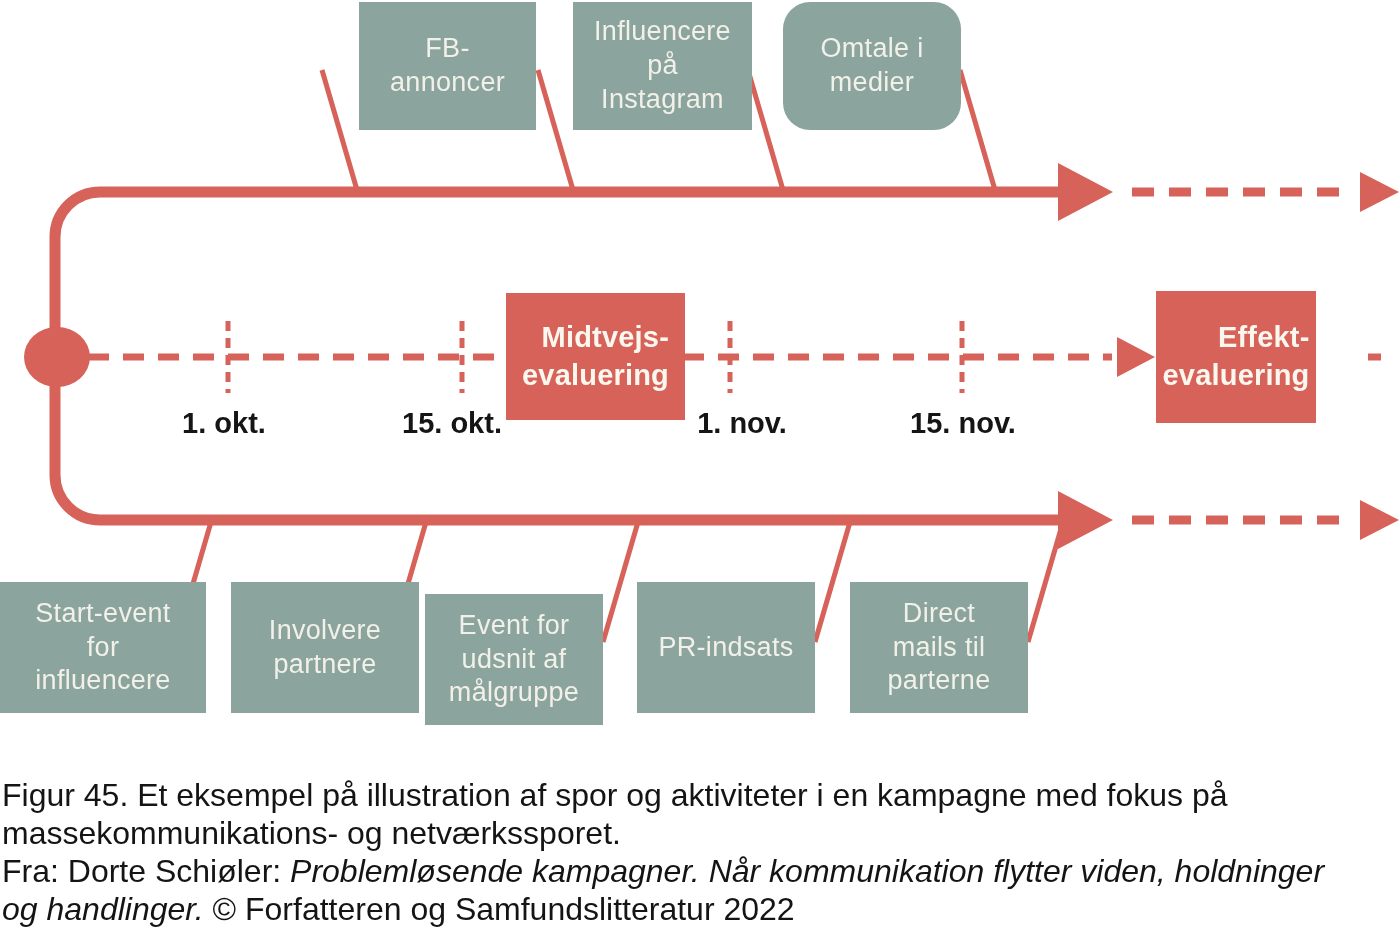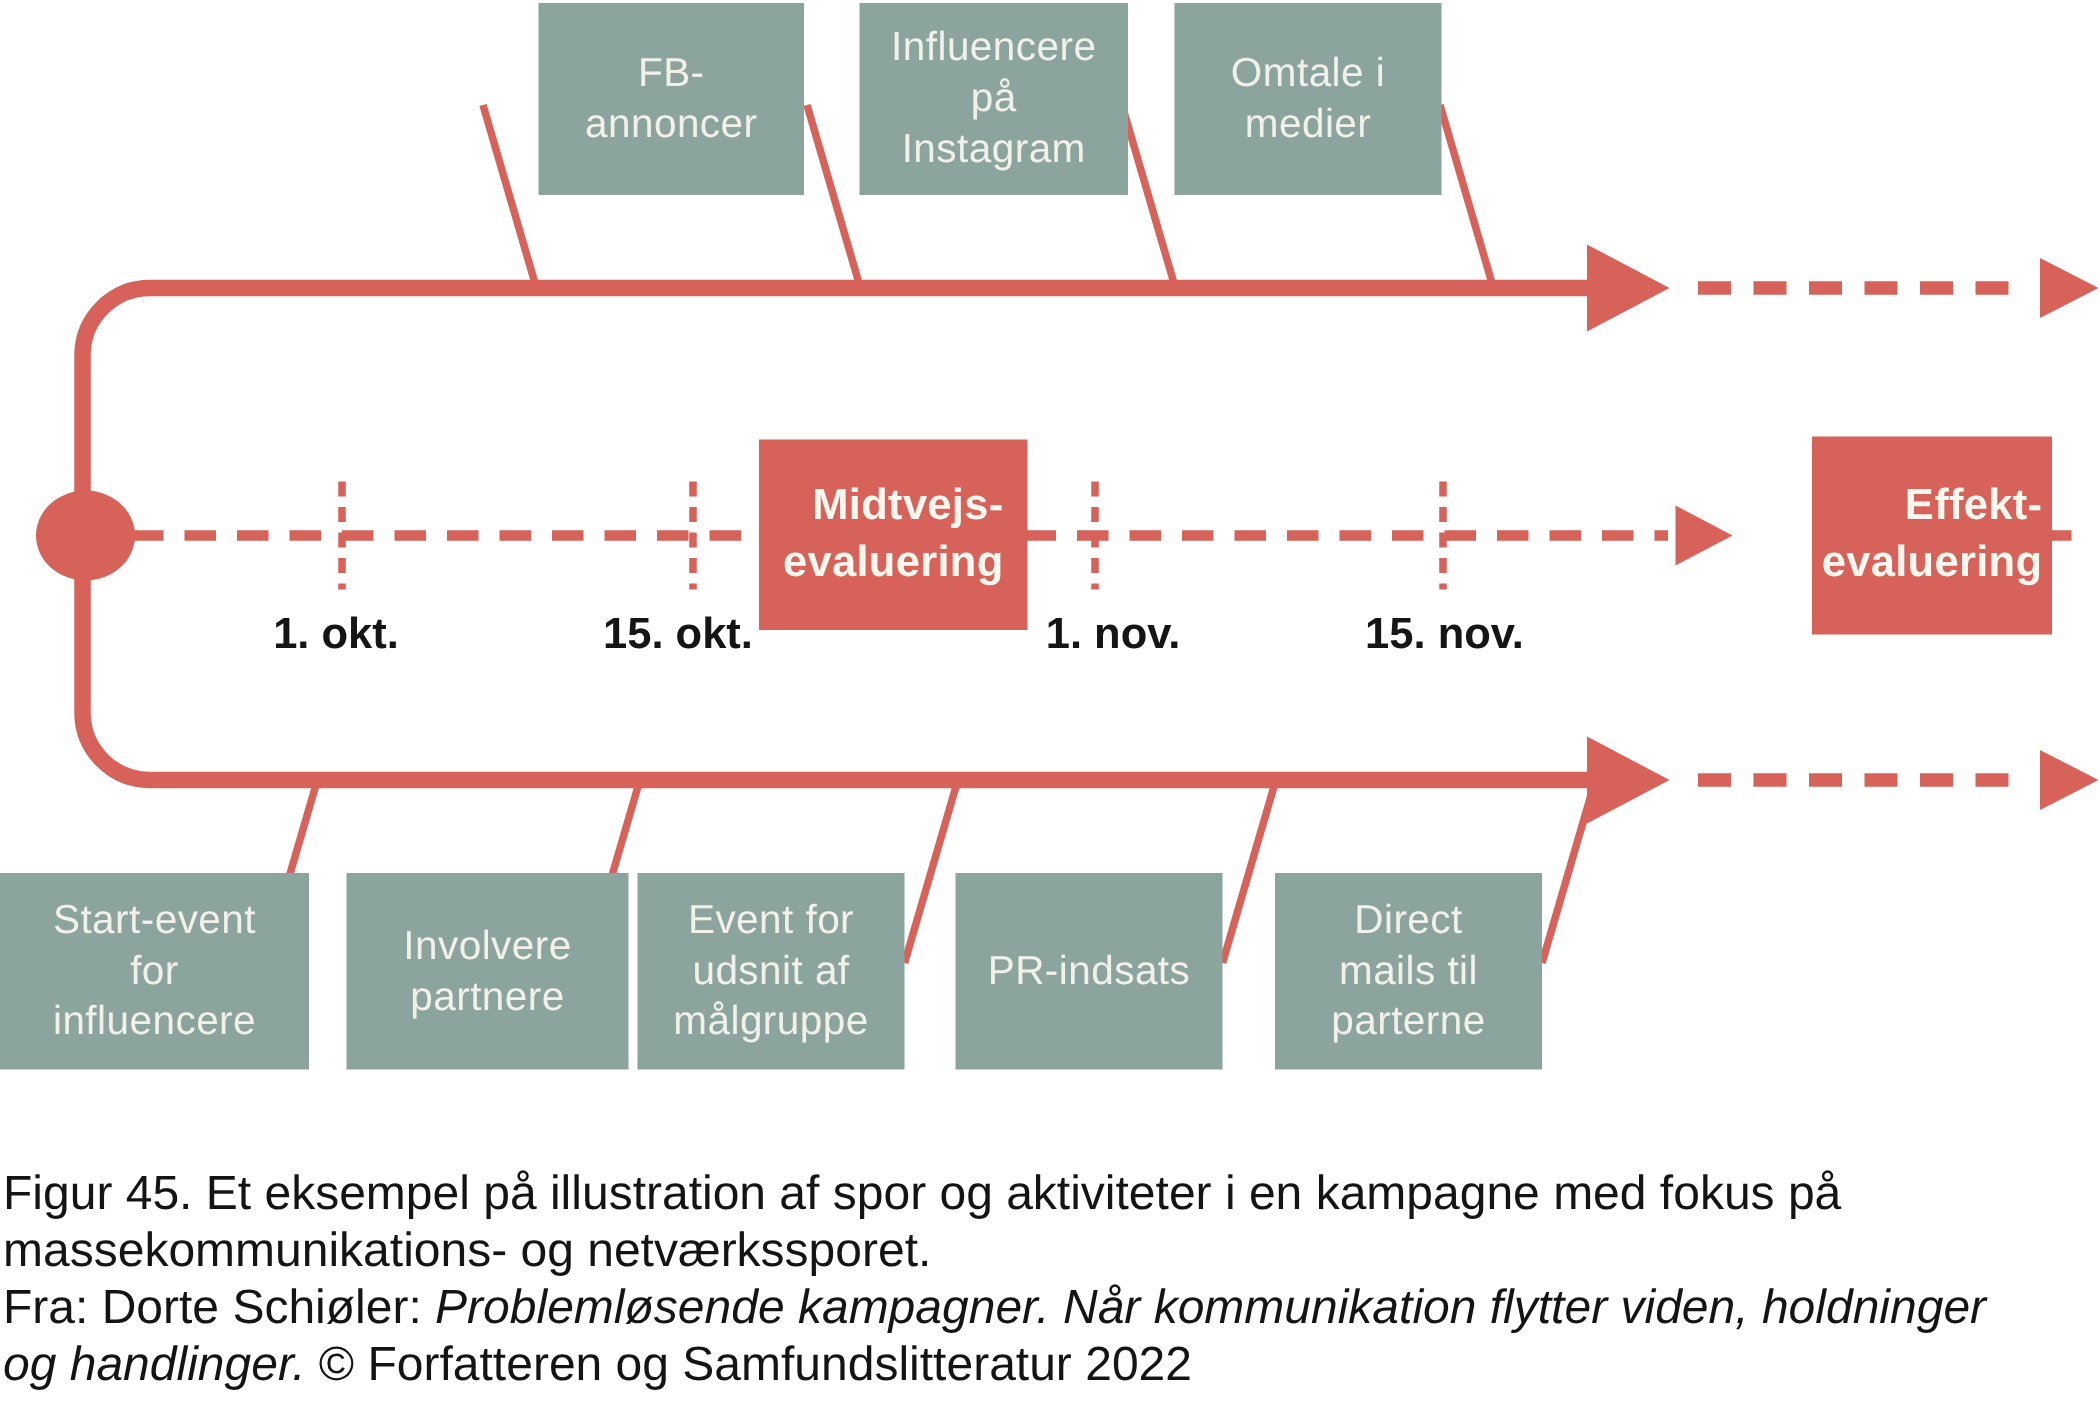--- a/index.html
+++ b/index.html
@@ -18,31 +18,31 @@
   }
   .red{
     background:var(--red);color:var(--redboxtext);
     font-size:29px;line-height:1.3;font-weight:700;letter-spacing:.2px;text-align:right;
   }
   
   .tb{top:2px;height:128px;}
   .tb1{left:145px;width:177px;}
   .tb2{left:359px;width:177px;}
   .tb3{left:573px;width:179px;}
-  .tb4{left:783px;width:178px;}
+  .tb4{left:783px;width:178px;border-radius:27px;}
   
   .bb{top:582px;height:131px;}
   .bb1{left:0px;width:206px;}
   .bb2{left:213px;width:188px;margin-left:18px;}
-  .bb3{left:425px;width:178px;}
+  .bb3{left:425px;width:178px;margin-top:12px;}
   .bb4{left:637px;width:178px;}
   .bb5{left:850px;width:178px;}
   
   .mid{left:506px;top:293px;width:179px;height:127px;}
-  .eff{left:1208px;top:291px;width:160px;height:132px;}
+  .eff{left:1156px;top:291px;width:160px;height:132px;}
   
   .date{
     position:absolute;top:407px;transform:translateX(-50%);
     font-size:29px;font-weight:600;color:#151515;white-space:nowrap;
   }
   .d1{left:224px;} .d2{left:452px;} .d3{left:742px;} .d4{left:963px;}
   
   .caption{
     position:absolute;left:2px;top:776px;width:1330px;
     font-size:32px;line-height:38px;color:var(--captiontext);

